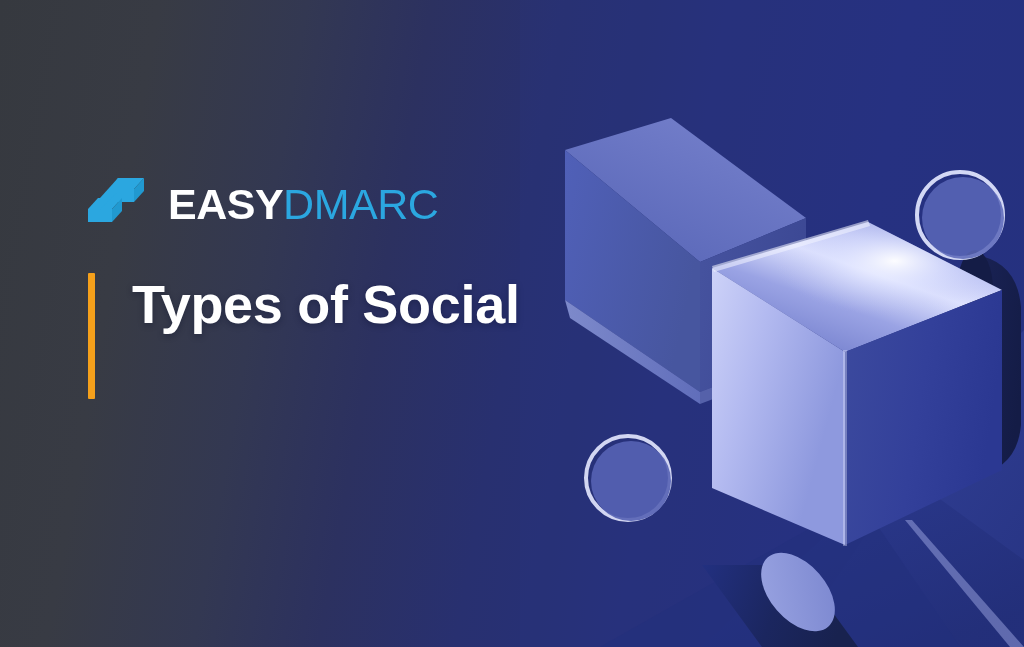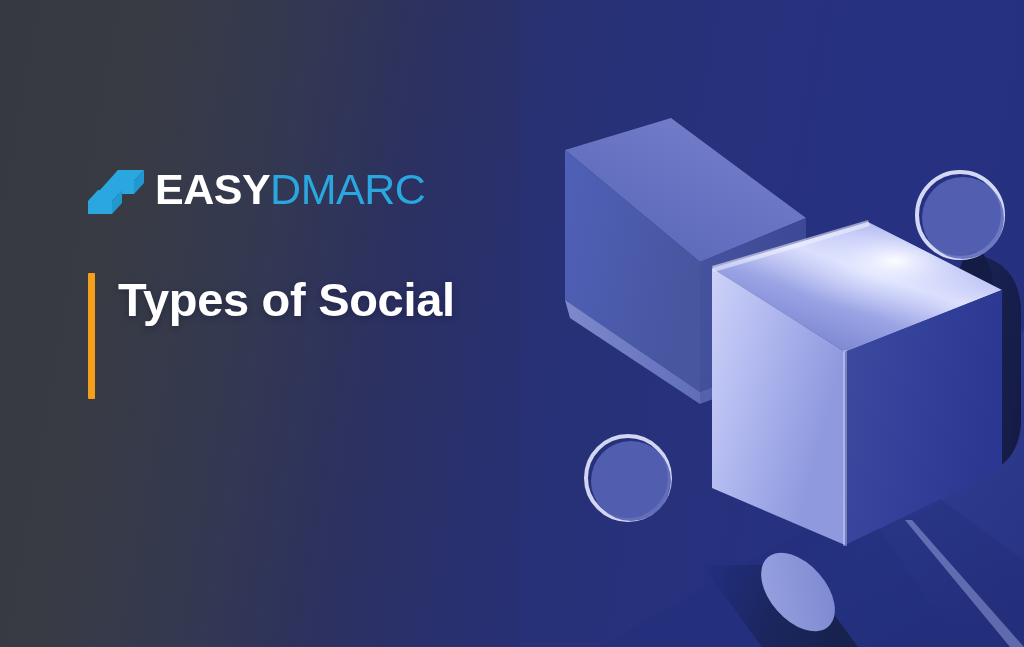--- a/index.html
+++ b/index.html
@@ -38,22 +38,22 @@
   .content {
     position: absolute;
     left: 88px;
     top: 168px;
     width: 600px;
   }
 
   
   .logo-row {
     display: flex;
-    align-items: flex-start;
-    gap: 7px;
+    align-items: flex-end;
+    gap: 20px;
     height: 58px;
   }
   .logo-mark {
     width: 60px;
     height: 50px;
     flex: 0 0 auto;
     display: block;
   }
   .logo-word {
     font-size: 43px;
@@ -80,23 +80,23 @@
   .accent-bar {
     position: absolute;
     left: 0;
     top: 3px;
     width: 7px;
     height: 126px;
     background: #f5a01b;
     border-radius: 1px;
   }
   .headline {
-    margin: 0;
+    margin: 14px;
     color: #ffffff;
-    font-size: 47px;
+    font-size: 54px;
     font-weight: 700;
     line-height: 1.28;
     letter-spacing: -0.3px;
     text-shadow: 0 2px 6px rgba(10,14,40,0.35);
   }
   .headline .line { display: block; }
 </style>
 </head>
 <body>
 

